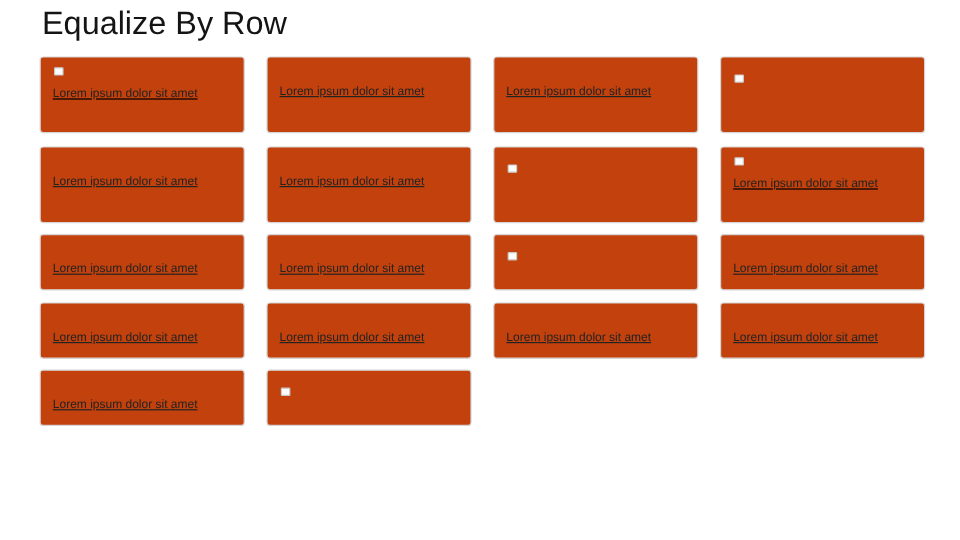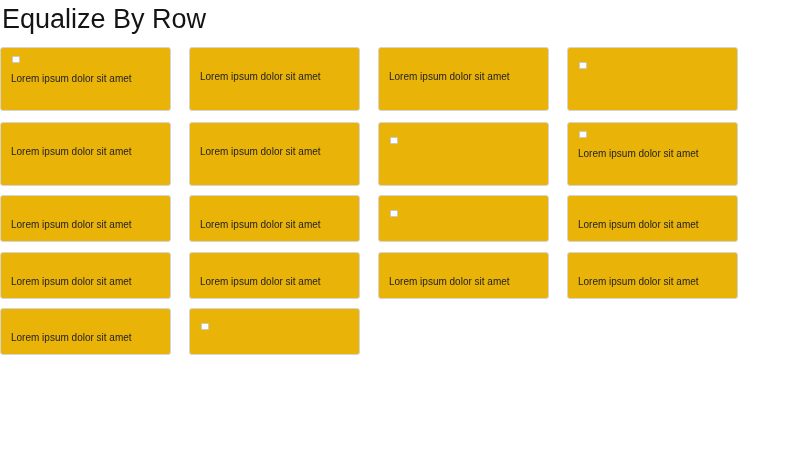--- a/index.html
+++ b/index.html
@@ -6,20 +6,21 @@
   html, body {
     margin: 0;
     padding: 0;
     width: 800px;
     height: 450px;
     background: var(--bg, #ffffff);
     font-family: "Liberation Sans", "DejaVu Sans", sans-serif;
     overflow: hidden;
   }
   .page {
+    padding-left: 33px;
     padding-right: 29px;
   }
   .page-title {
     margin: 3px 0 0 2px;
     font-size: 27px;
     line-height: 33px;
     font-weight: 400;
     color: var(--title-color, #141414);
     letter-spacing: 0;
   }
@@ -33,25 +34,26 @@
   .equalizer-grid {
     margin-top: 11px;
   }
   .grid-row {
     display: flex;
     column-gap: 18.3px;
   }
   .card {
     flex: 0 0 170.7px;
     width: 170.7px;
-    background: #eab308;
+    background: #c2410c;
     border: 1px solid var(--card-border, #d5d5d5);
     border-radius: 3px;
     padding: 0 10px;
     overflow: hidden;
+    text-decoration: underline;
   }
   .card-text {
     margin: 0;
     padding-top: 11px;
     font-size: 10px;
     line-height: 13px;
     color: var(--text-color, #232323);
   }
   .broken-icon {
     display: block;

